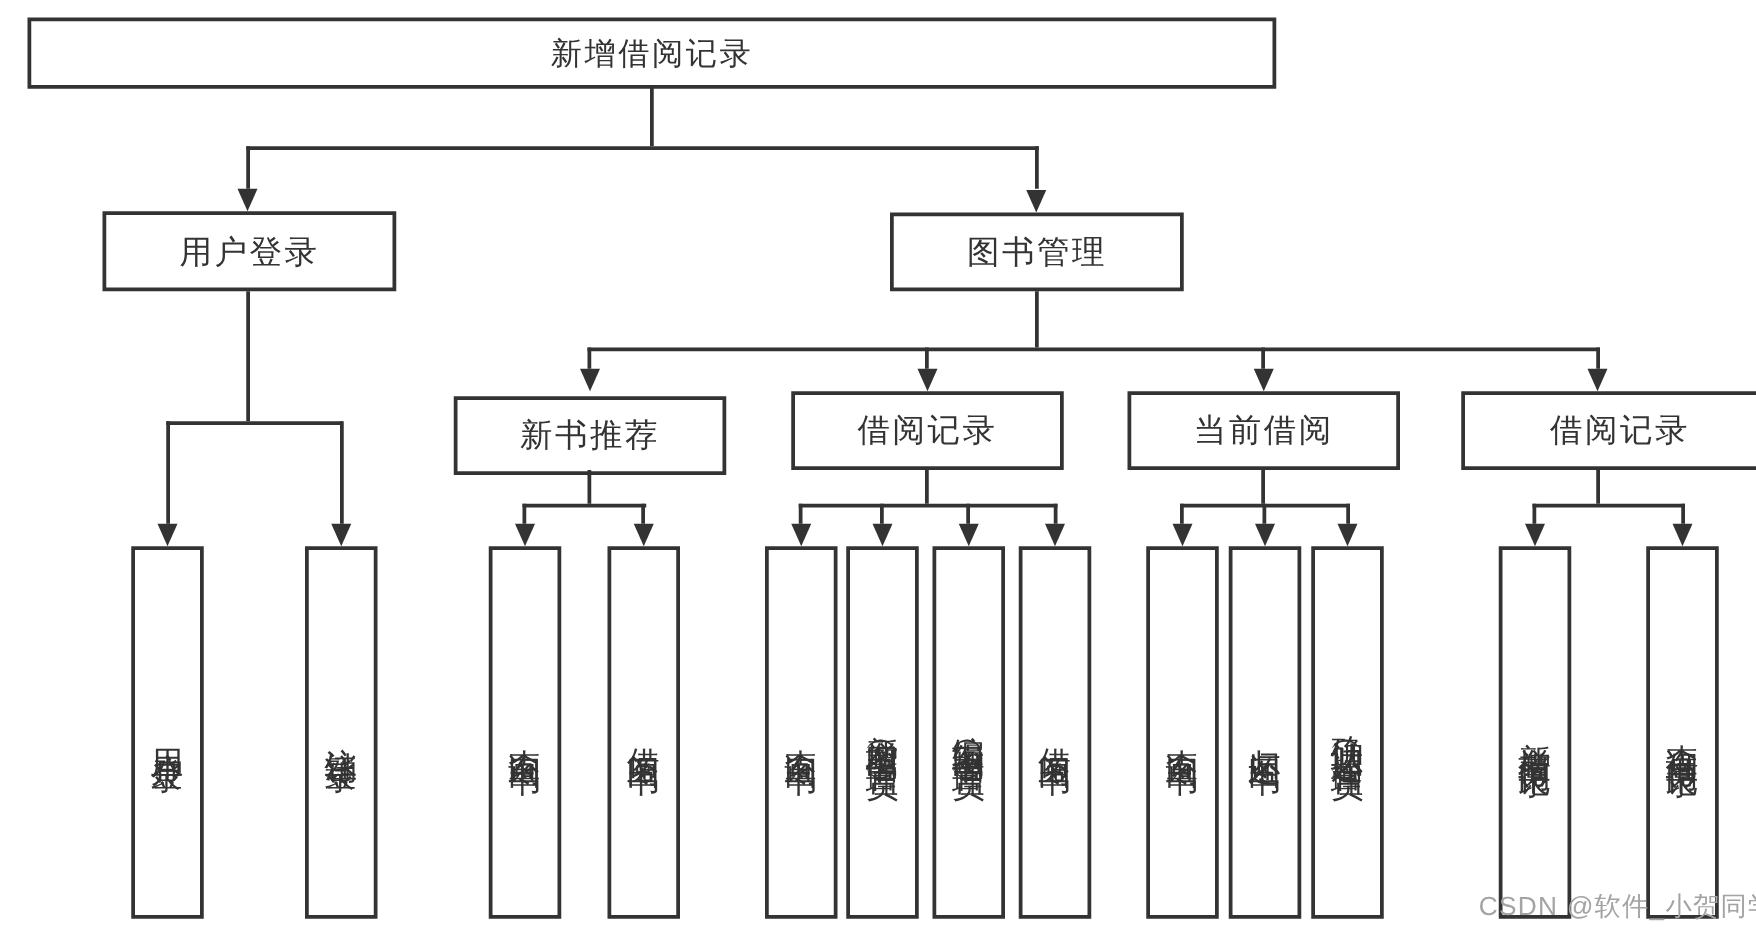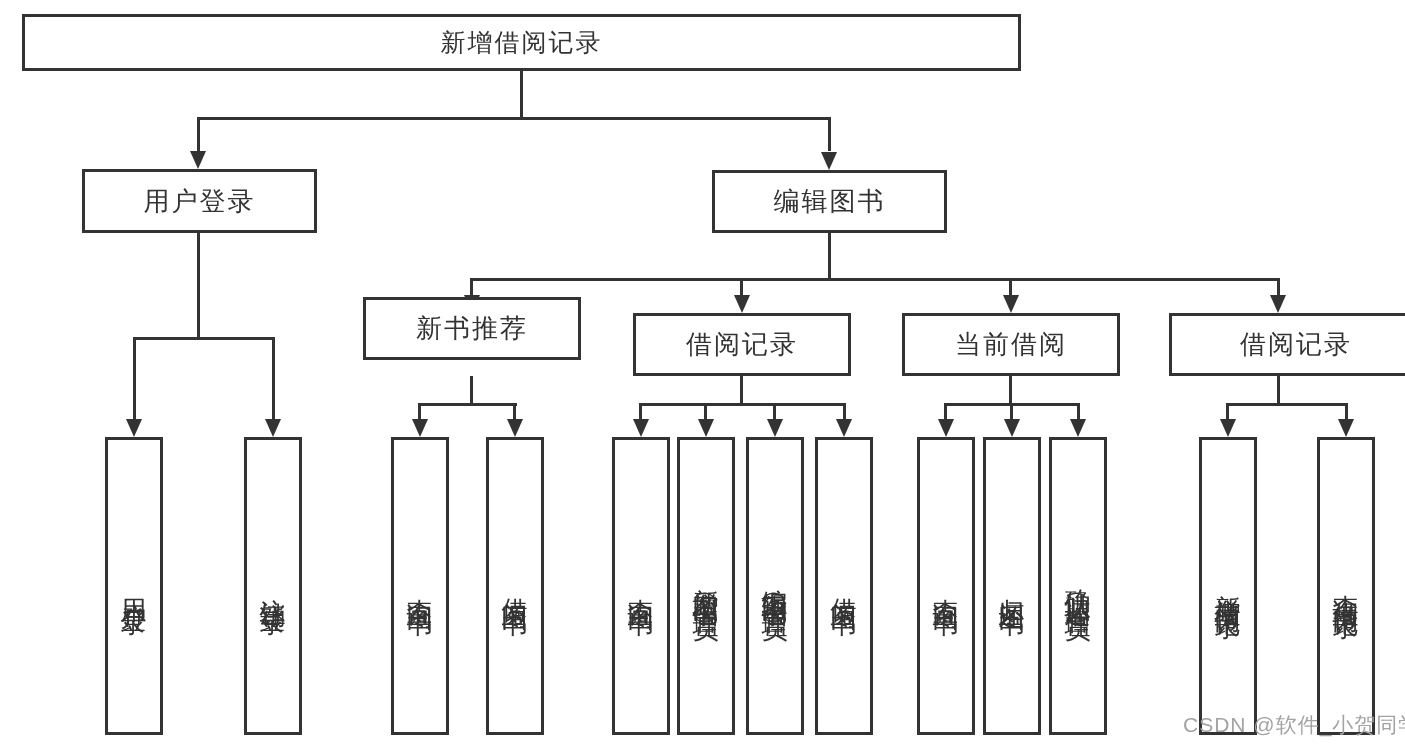--- a/index.html
+++ b/index.html
@@ -39,41 +39,41 @@
   <div class="box top-title" style="left:22px;top:14px;width:999px;height:57px;">新增借阅记录</div>
 
   <div class="line vline" style="left:520px;top:70px;height:47px;"></div>
   <div class="line hline" style="left:197px;top:117px;width:634px;"></div>
   <div class="line vline" style="left:197px;top:117px;height:34px;"></div>
   <div class="line vline" style="left:828px;top:117px;height:34px;"></div>
   <div class="arrow" style="left:190px;top:151px;"></div>
   <div class="arrow" style="left:821px;top:152px;"></div>
 
   <div class="box" style="left:82px;top:169px;width:235px;height:64px;">用户登录</div>
-  <div class="box" style="left:712px;top:170px;width:235px;height:63px;">编辑图书</div>
+  <div class="box" style="left:712px;top:170px;width:235px;height:63px;">图书管理</div>
 
   <div class="line vline" style="left:197px;top:233px;height:104px;"></div>
   <div class="line hline" style="left:133px;top:337px;width:141px;"></div>
   <div class="line vline" style="left:133px;top:337px;height:82px;"></div>
   <div class="line vline" style="left:272px;top:337px;height:82px;"></div>
   <div class="arrow" style="left:126px;top:419px;"></div>
   <div class="arrow" style="left:265px;top:419px;"></div>
 
   <div class="line vline" style="left:828px;top:233px;height:45px;"></div>
   <div class="line hline" style="left:470px;top:278px;width:810px;"></div>
   <div class="line vline" style="left:470px;top:278px;height:17px;"></div>
   <div class="line vline" style="left:740px;top:278px;height:17px;"></div>
   <div class="line vline" style="left:1009px;top:278px;height:17px;"></div>
   <div class="line vline" style="left:1277px;top:278px;height:17px;"></div>
   <div class="arrow" style="left:464px;top:295px;"></div>
   <div class="arrow" style="left:734px;top:295px;"></div>
   <div class="arrow" style="left:1003px;top:295px;"></div>
   <div class="arrow" style="left:1270px;top:295px;"></div>
 
-  <div class="box" style="left:363px;top:297px;width:218px;height:63px;">新书推荐</div>
+  <div class="box" style="left:363px;top:317px;width:218px;height:63px;">新书推荐</div>
   <div class="box" style="left:633px;top:313px;width:218px;height:63px;">借阅记录</div>
   <div class="box" style="left:902px;top:313px;width:218px;height:63px;">当前借阅</div>
   <div class="box" style="left:1169px;top:313px;width:254px;height:63px;">借阅记录</div>
 
   <div class="line vline" style="left:470px;top:376px;height:27px;"></div>
   <div class="line hline" style="left:418px;top:403px;width:99px;"></div>
   <div class="line vline" style="left:418px;top:403px;height:16px;"></div>
   <div class="line vline" style="left:513px;top:403px;height:16px;"></div>
   <div class="arrow" style="left:412px;top:419px;"></div>
   <div class="arrow" style="left:507px;top:419px;"></div>

